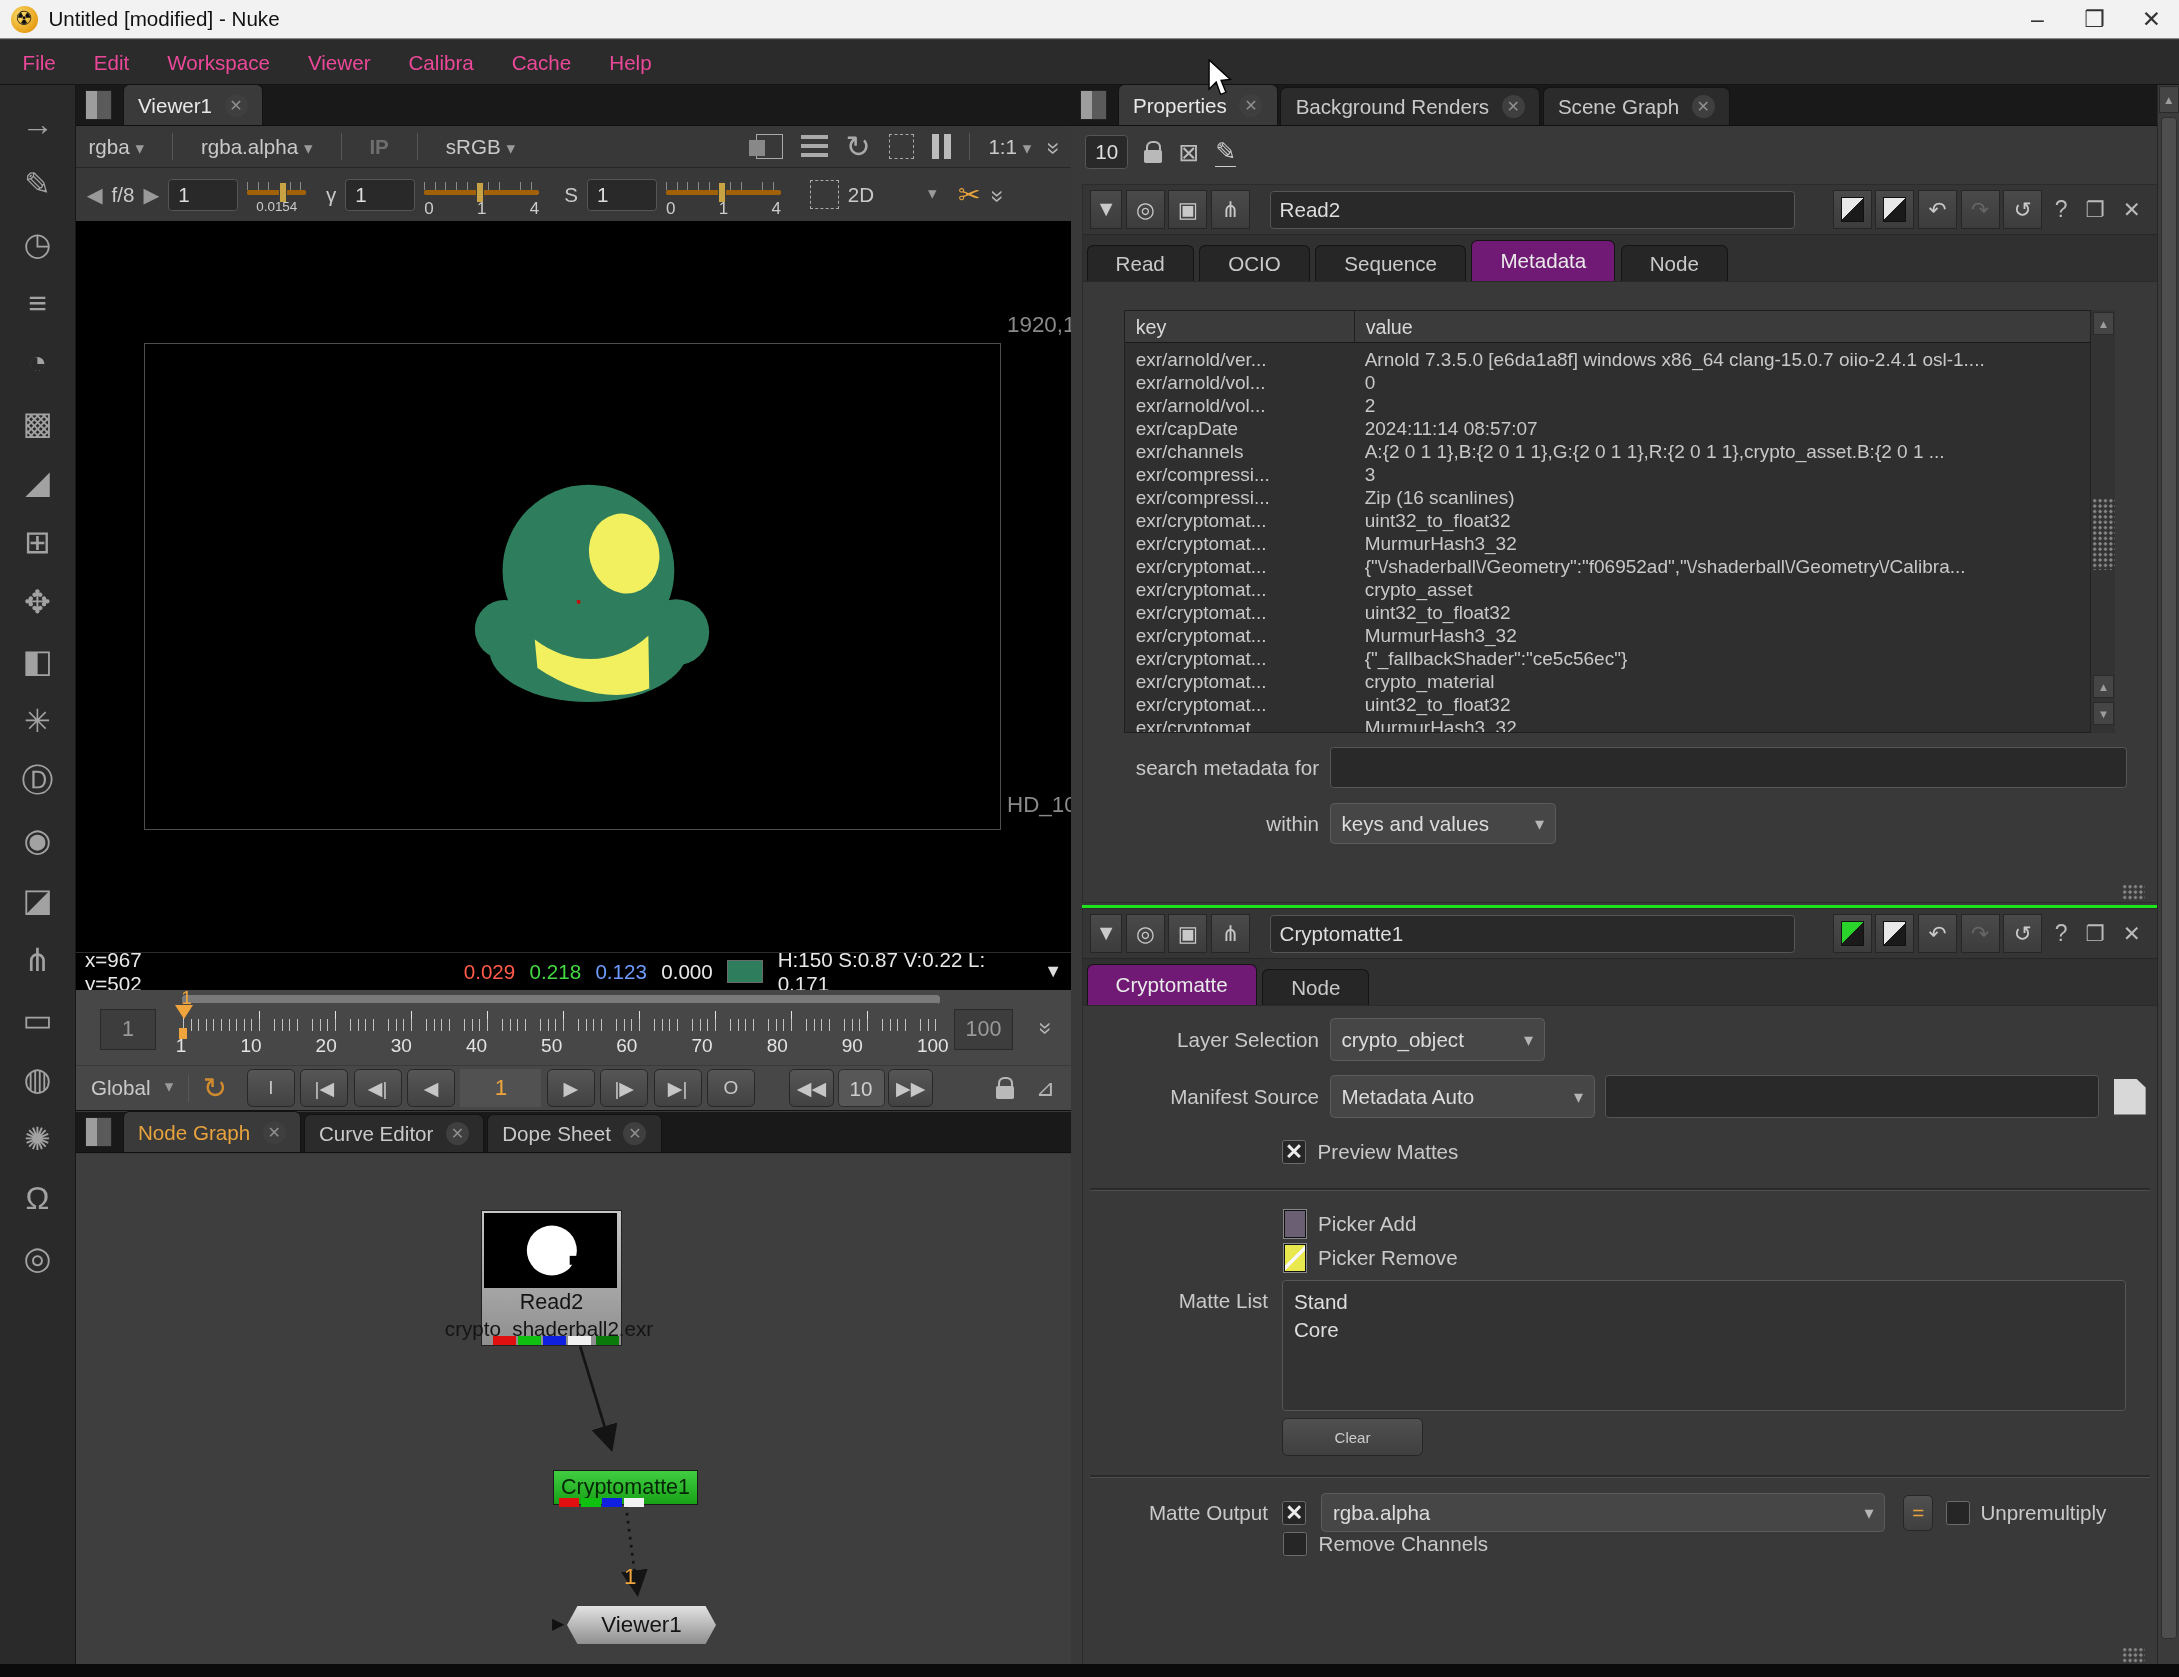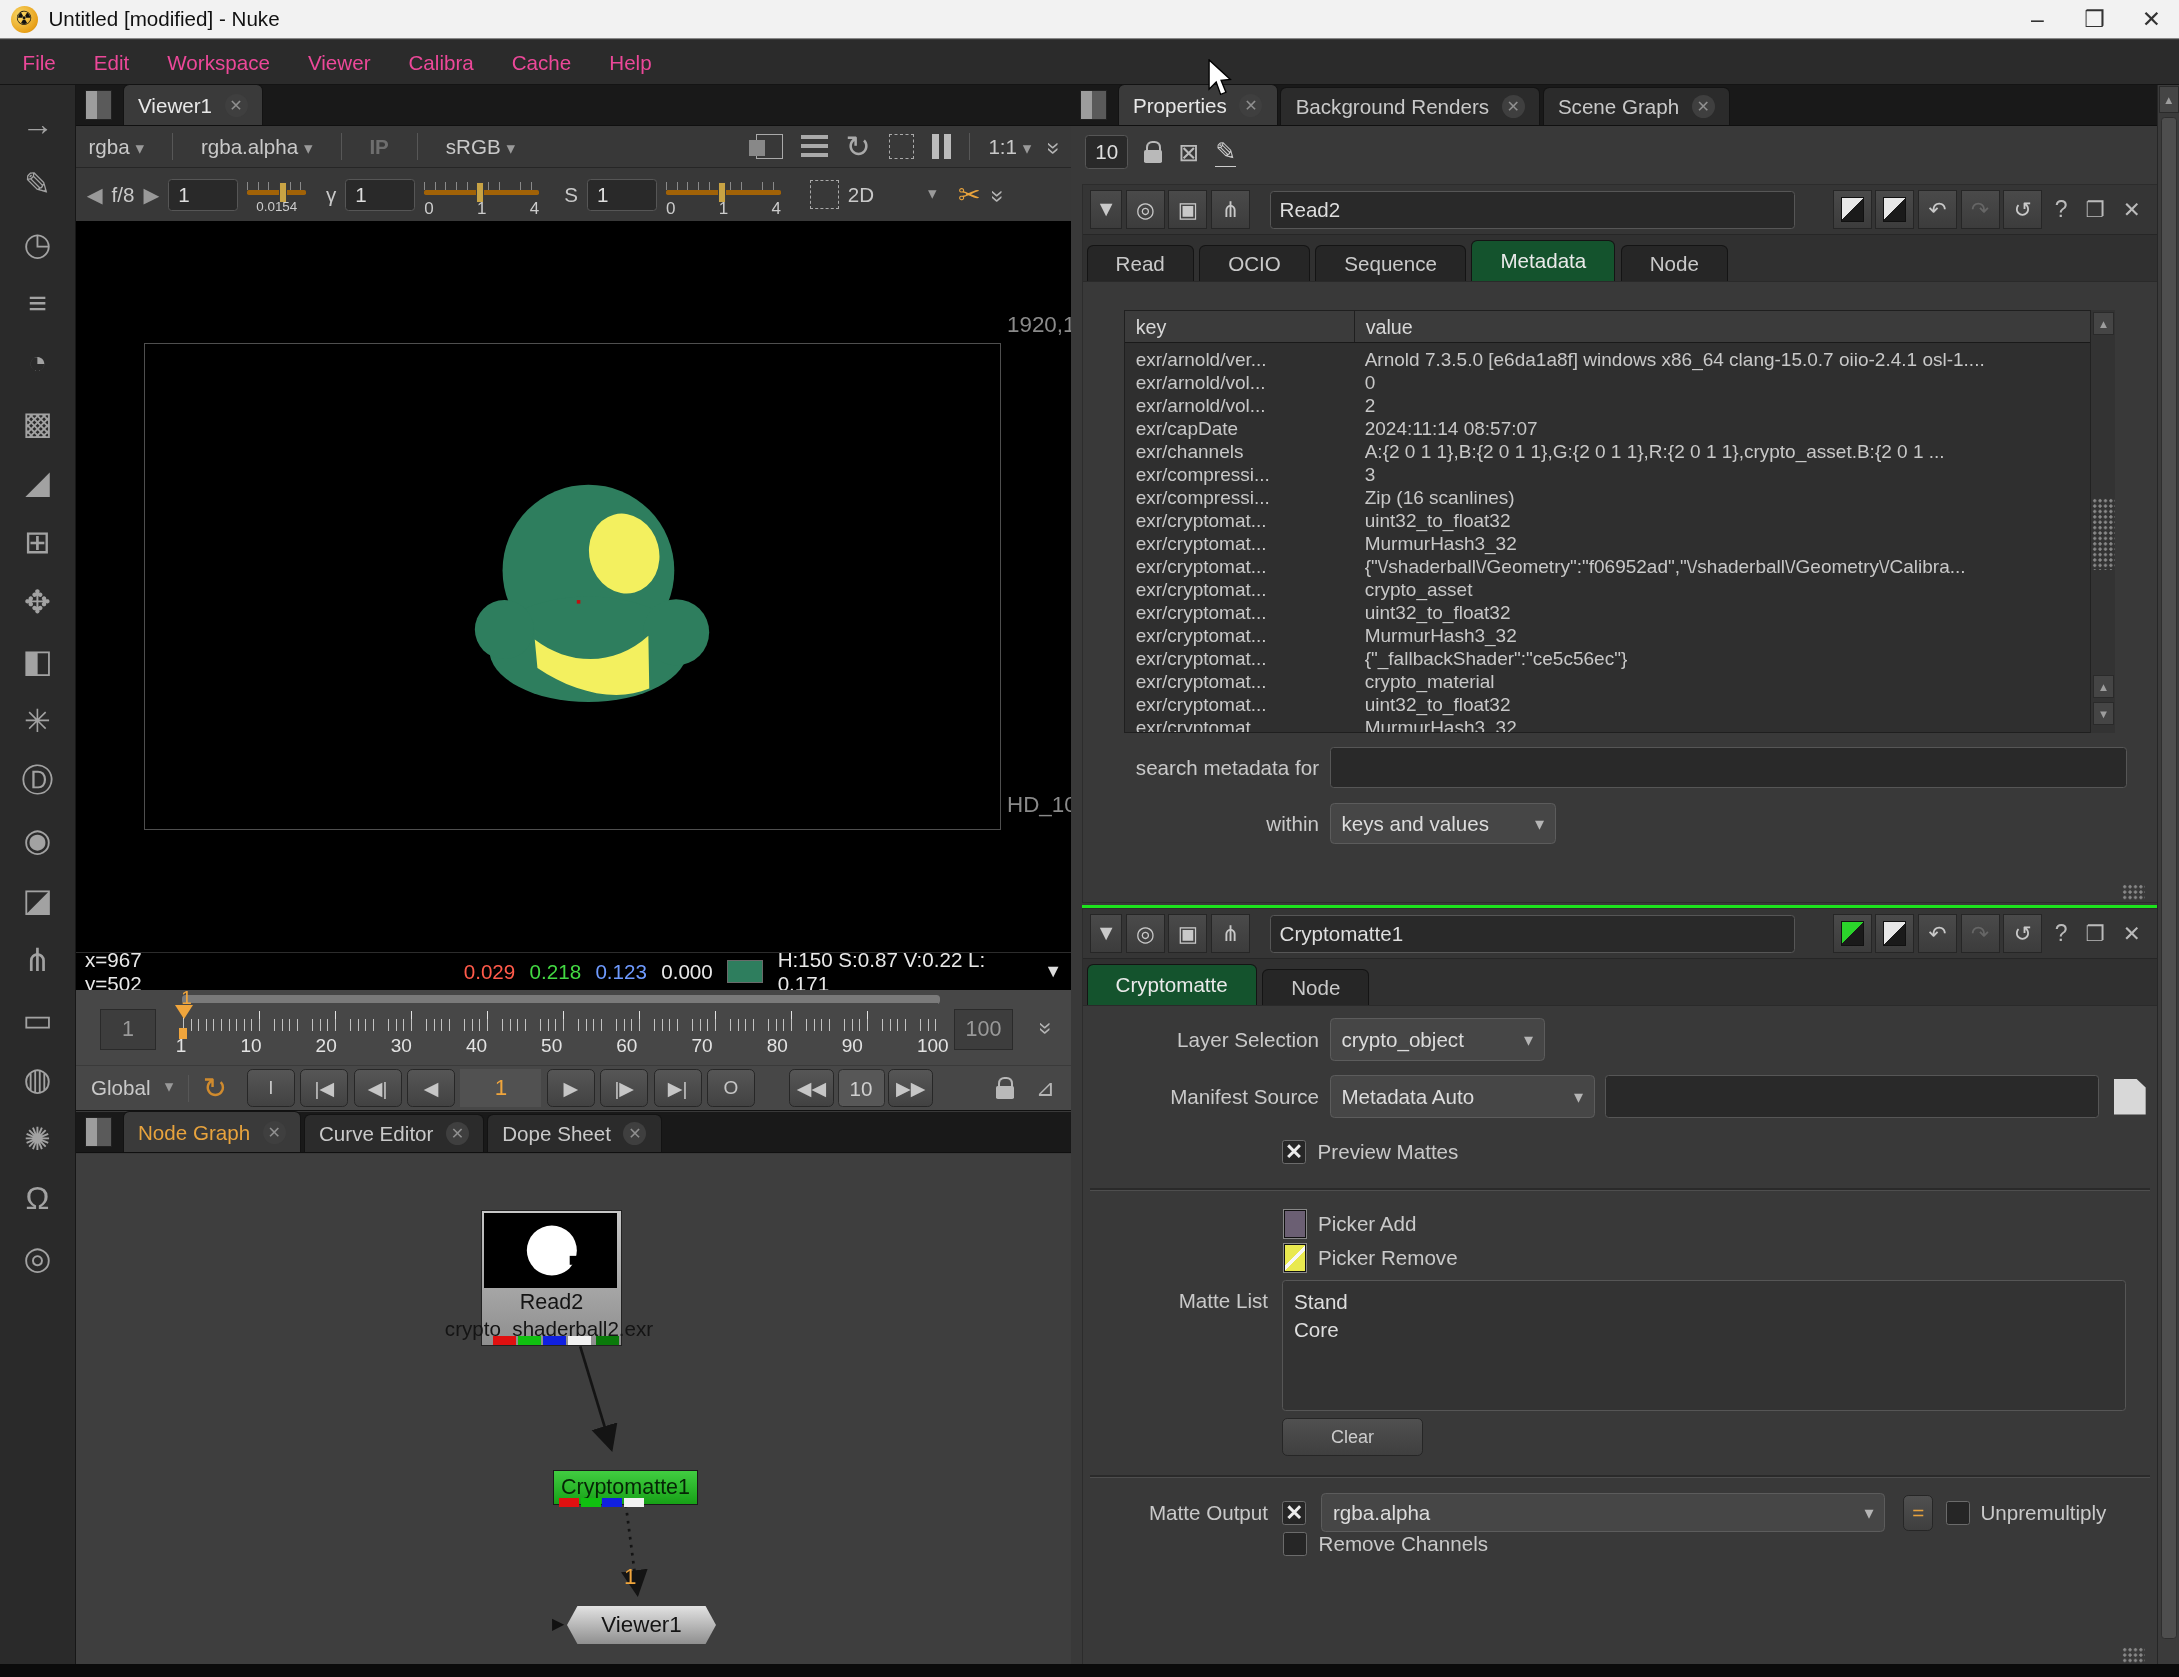--- a/index.html
+++ b/index.html
@@ -70,21 +70,21 @@
   .tbtn { background:linear-gradient(#565656,#424242); border:0.9px solid #272727; border-radius:5.4px;
     color:#c6c6c6; display:flex; align-items:center; justify-content:center; height:38px; font-size:19px; }
   
   .chip { position:absolute; height:9px; width:23px; }
   
   .hdrbtn { width:39px; height:39px; background:linear-gradient(#4a4a4a,#3c3c3c); border:0.9px solid #262626;
     display:flex; align-items:center; justify-content:center; color:#c9c9c9; font-size:21.5px; }
   .swatch2 { width:23px; height:25px; border:0.9px solid #111; }
   .ptab { background:#262626; color:#c9c9c9; border:0.9px solid #141414; border-bottom:none;
     border-radius:6.3px 6.3px 0 0; height:36px; padding:0 28px; margin-right:5.4px; display:flex; align-items:center; }
-  .ptab.active { background:#14532d; color:#eaeaea; height:41px; }
+  .ptab.active { background:#701a75; color:#eaeaea; height:41px; }
   .mtable { background:#2f2f2f; border:0.9px solid #1f1f1f; overflow:hidden; }
   .mrow { display:flex; height:23px; line-height:23px; font-size:19px; color:#c8c8c8; }
   .mrow .k { width:229px; padding-left:10.7px; overflow:hidden; white-space:nowrap; flex:none; }
   .mrow .v { flex:1; overflow:hidden; white-space:nowrap; }
   .mhead { height:32px !important; line-height:32px !important; background:#3b3b3b;
     border-bottom:0.9px solid #191919; color:#d8d8d8; font-size:19.7px; }
   .sbtn { background:#454545; border:0.9px solid #2a2a2a; color:#9d9d9d; font-size:11.6px;
     display:flex; align-items:center; justify-content:center; }
   .lockicon { position:relative; width:18px; height:13.4px; background:#b9b9b9; border-radius:1.8px; margin-top:9px; }
   .lockicon::before { content:""; position:absolute; left:1.8px; top:-9px; width:10.7px; height:10.7px;
@@ -582,21 +582,21 @@
   <div class="abs" style="left:0;top:335px;display:flex;align-items:center;">
     <span style="width:201px;"></span>
     <span style="width:22.4px;height:28px;background:linear-gradient(135deg,#e9e94f 45%,#f7f7f7 45% 55%,#e9e94f 55%);border:1.8px solid #111;outline:0.9px solid #888;"></span>
     <span class="lbl" style="margin-left:11.6px;">Picker Remove</span>
   </div>
   <div class="abs" style="left:0;top:360px;width:1071px;display:flex;">
     <span class="lbl" style="width:185px;text-align:right;margin-top:19.7px;">Matte List</span>
     <div class="field" style="margin-left:14.3px;margin-top:10.7px;width:844px;height:131px;align-items:flex-start;padding:7.2px 10.7px;background:#333;white-space:pre-line;line-height:28px;">Stand
 Core</div>
   </div>
-  <div class="abs btn" style="left:199px;top:509px;width:141px;height:38px;font-size:18px;">
+  <div class="abs btn" style="left:199px;top:509px;width:141px;height:38px;font-size:15px;">
       <span>Clear</span>
     </div>
   <div class="abs" style="left:7.2px;top:566px;width:1060px;height:2.7px;background:#2a2a2a;border-bottom:0.9px solid #4e4e4e;"></div>
   <div class="abs" style="left:0;top:584px;width:1071px;display:flex;align-items:center;">
     <span class="lbl" style="width:185px;text-align:right;">Matte Output</span>
     <span class="cb checked" style="margin-left:14.3px;"></span>
     <span class="dd" style="margin-left:15px;width:564px;height:39px;">
         <span>rgba.alpha</span>
       </span>
     <span class="btn" style="margin-left:18px;width:30px;height:36px;color:#e8a33d;">=</span>

